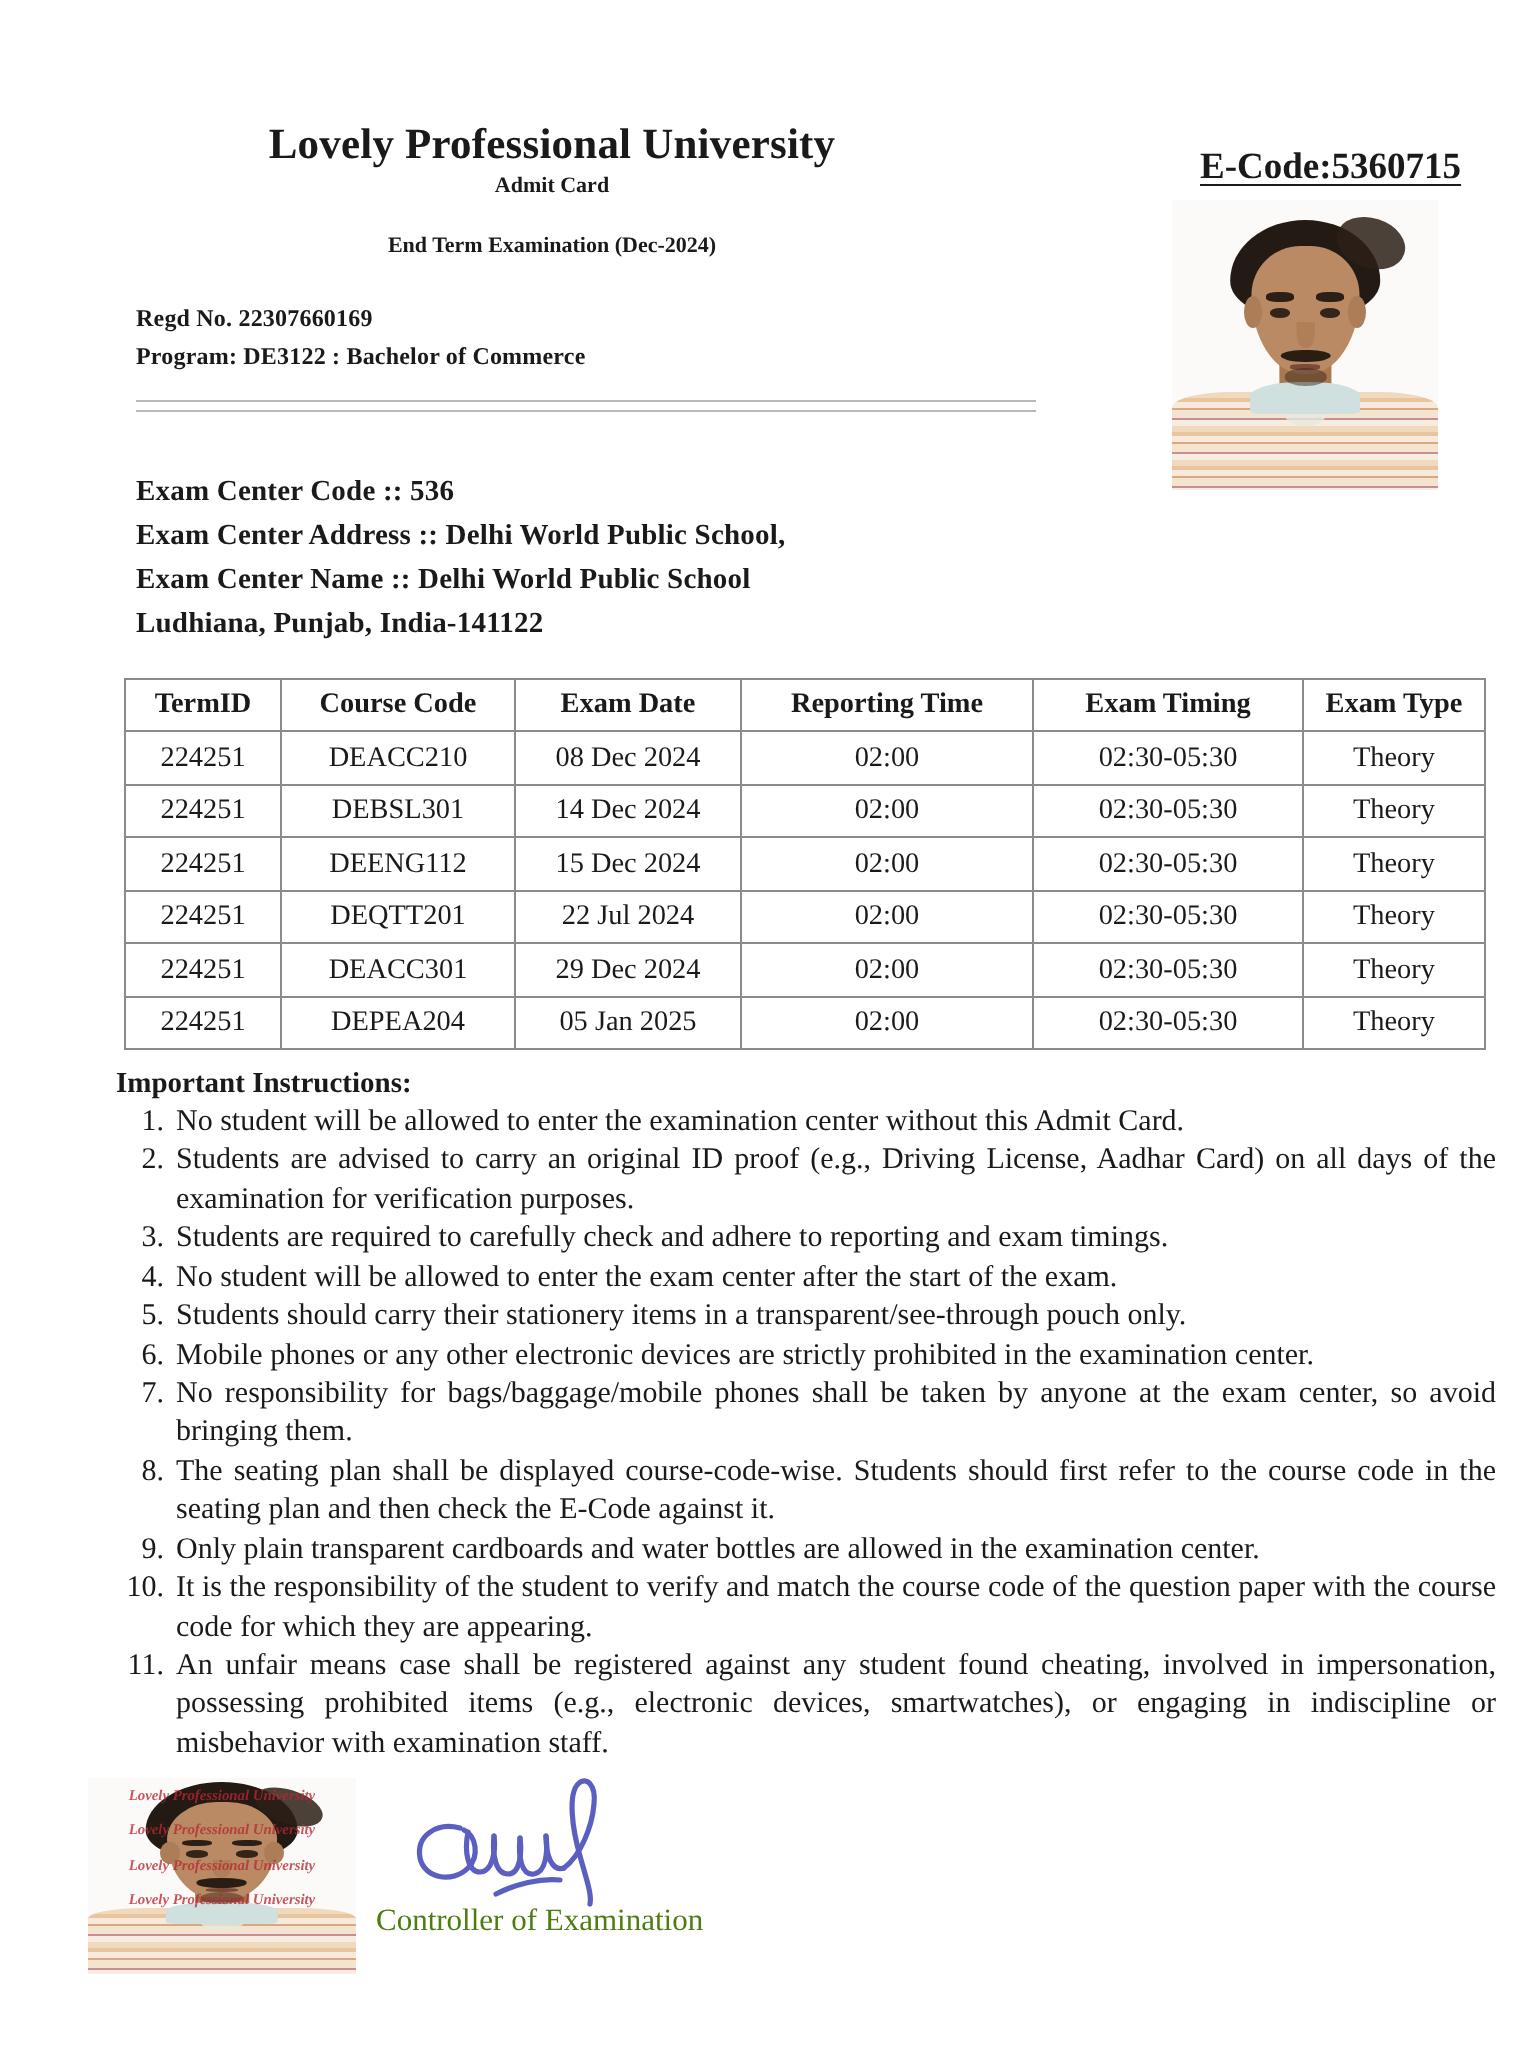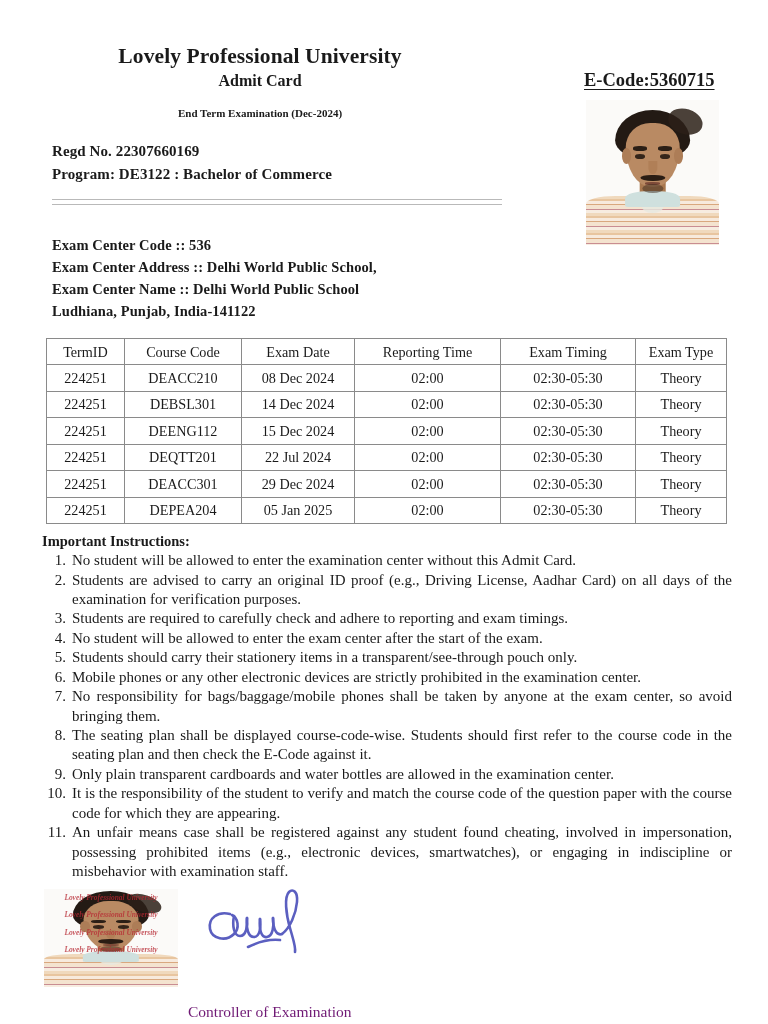--- a/index.html
+++ b/index.html
@@ -14,55 +14,55 @@
     position: relative;
     font-family: "Liberation Serif", "DejaVu Serif", serif;
     color: #1a1a1a;
     overflow: hidden;
   }
 
   .page {
     position: relative;
     width: 768px;
     height: 1024px;
-    padding: 0;
+    padding: 16px;
   }
 
   
   .header {
     position: relative;
     padding-top: 44px;
   }
   .title-block {
     width: 520px;
     margin-left: 0;
     text-align: center;
   }
   .univ-title {
     font-size: 21.5px;
     font-weight: bold;
     letter-spacing: 0.1px;
     line-height: 1.18;
   }
   .admit-card {
-    font-size: 16px;
+    font-size: 11px;
     font-weight: bold;
     margin-top: 2px;
     line-height: 1.2;
   }
   .term-line {
     font-size: 11px;
     font-weight: bold;
     line-height: 1.25;
     margin-top: 16px;
   }
 
   .ecode {
     position: absolute;
-    top: 70px;
+    top: 58px;
     left: 584px;
     font-size: 18.5px;
     font-weight: bold;
     text-decoration: underline;
     text-underline-offset: 2.5px;
     white-space: nowrap;
   }
 
   
   .photo-main {
@@ -249,21 +249,21 @@
     text-align: center;
   }
 
   
   .info {
     margin: 0;
     padding-left: 52px;
     padding-top: 20px;
   }
   .info-line {
-    font-size: 15px;
+    font-size: 12px;
     font-weight: bold;
     line-height: 1.52;
     letter-spacing: 0.1px;
   }
 
   .rules {
     margin-left: 52px;
     margin-top: 13px;
     width: 450px;
   }
@@ -296,21 +296,21 @@
     table-layout: fixed;
   }
   table.exam th, table.exam td {
     border: 1px solid #8a8a8a;
     text-align: center;
     font-size: 14.2px;
     padding: 3.5px 2px;
     line-height: 1.3;
     font-weight: normal;
   }
-  table.exam th { font-weight: normal; }
+  table.exam th { font-weight: bold; }
   col.c1 { width: 78px; }
   col.c2 { width: 117px; }
   col.c3 { width: 113px; }
   col.c4 { width: 146px; }
   col.c5 { width: 135px; }
   col.c6 { width: 91px; }
 
   
   .instr-head {
     margin: 9px 0 0 42px;
@@ -347,24 +347,24 @@
   
   .sig-wrap {
     position: absolute;
     top: 884px;
     left: 196px;
     width: 130px;
     height: 72px;
   }
   .sig-label {
     position: absolute;
-    top: 1003px;
+    top: 952px;
     left: 188px;
     font-size: 15.5px;
-    color: #701a75;
+    color: #4d7c0f;
     white-space: nowrap;
   }
 </style>
 </head>
 <body>
 
 <div class="page">
 
   <div class="header">
     <div class="title-block">

